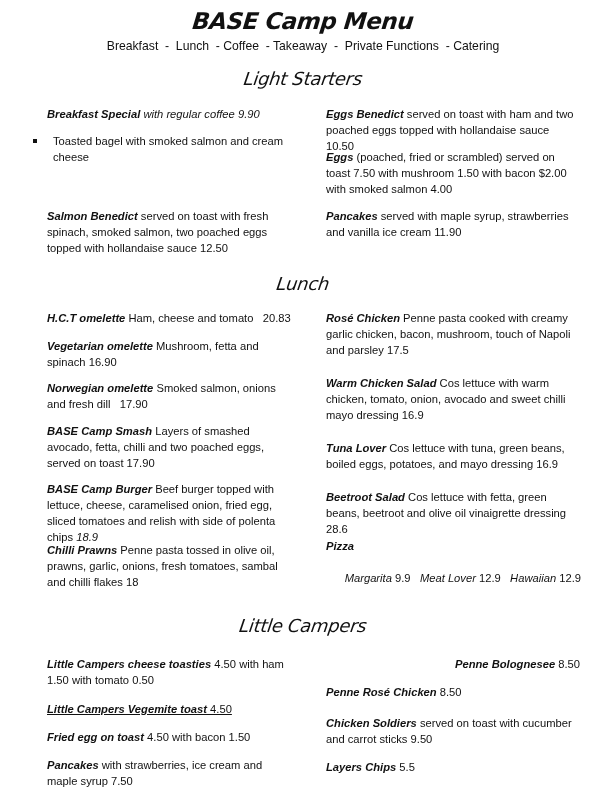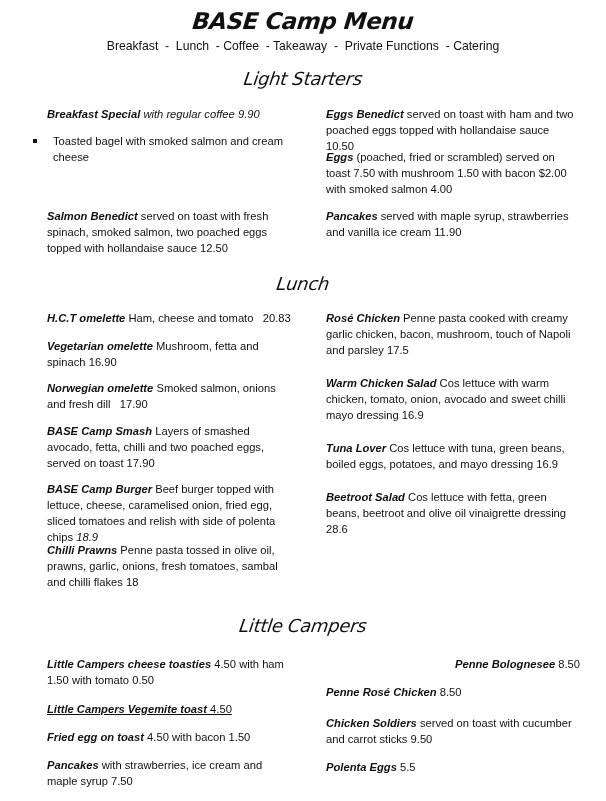--- a/index.html
+++ b/index.html
@@ -108,20 +108,24 @@
   <div class="item" style="top:65px;">
     <span class="name">Warm Chicken Salad</span><span> Cos lettuce with warm chicken, tomato, onion, avocado and sweet chilli mayo dressing 16.9</span>
   </div>
   <div class="item" style="top:130px;">
     <span class="name">Tuna Lover</span><span> Cos lettuce with tuna, green beans, boiled eggs, potatoes, and mayo dressing 16.9</span>
   </div>
   <div class="item" style="top:179px;">
     <span class="name">Beetroot Salad</span><span> Cos lettuce with fetta, green beans, beetroot and olive oil vinaigrette dressing 28.6</span>
   </div>
   <div class="item" style="top:228px;">
+    <div class="name">Pizza</div>
+    <div class="pizza-line" style="white-space:pre;">
+      <span class="ital">Margarita</span><span> 9.9   </span><span class="ital">Meat Lover</span><span> 12.9   </span><span class="ital">Hawaiian</span><span> 12.9</span>
+    </div>
   </div>
 </div>
 
 <div class="section-heading" style="top:615px;">Little Campers</div>
 
 <div class="col left" style="top:656px;">
   <div class="item" style="top:0;">
     <span class="name">Little Campers cheese toasties</span><span> 4.50 with ham 1.50 with tomato 0.50</span>
   </div>
   <div class="item" style="top:45px;text-decoration:underline;">
@@ -139,15 +143,15 @@
   <div class="item" style="top:0;text-align:right;">
     <span class="name">Penne Bolognesee</span><span> 8.50</span>
   </div>
   <div class="item" style="top:28px;">
     <span class="name">Penne Rosé Chicken</span><span> 8.50</span>
   </div>
   <div class="item" style="top:59px;">
     <span class="name">Chicken Soldiers</span><span> served on toast with cucumber and carrot sticks 9.50</span>
   </div>
   <div class="item" style="top:103px;">
-    <span class="name">Polenta Eggs</span><span> 5.5</span>
+    <span class="name">Layers Chips</span><span> 5.5</span>
   </div>
 </div>
 
 </body></html>

